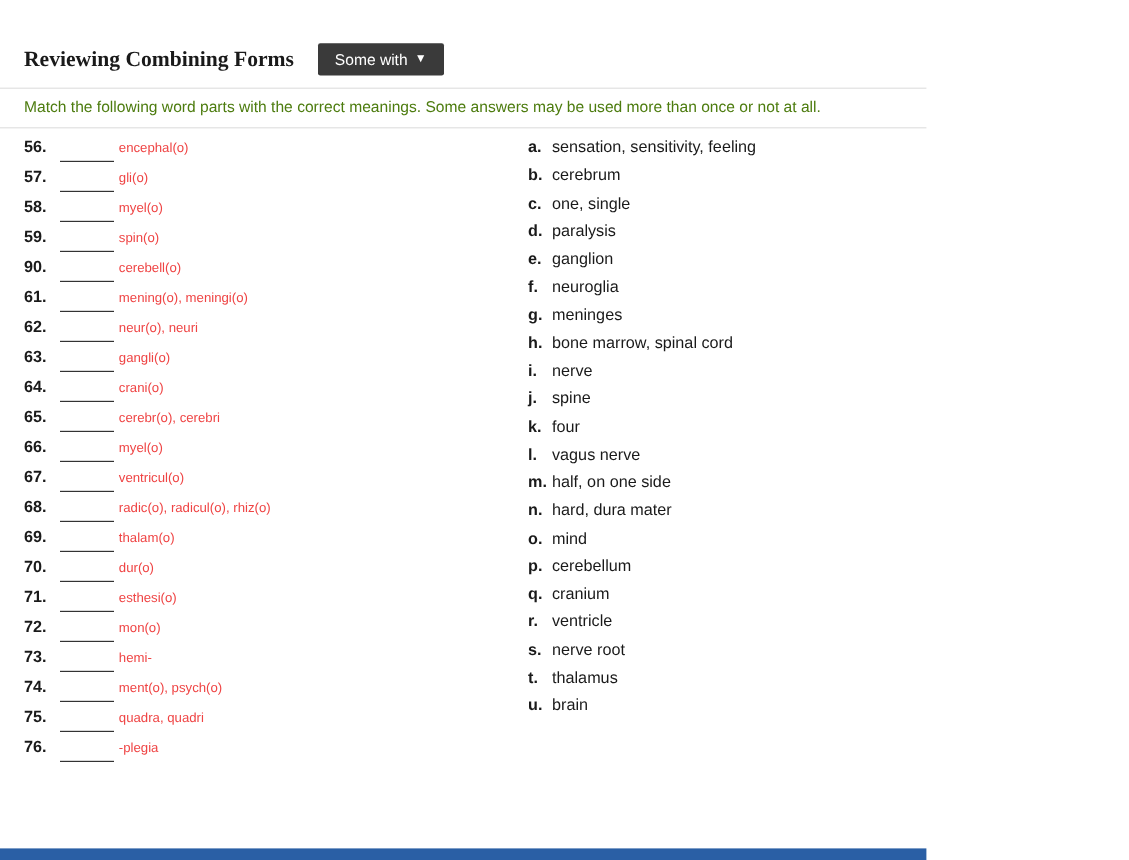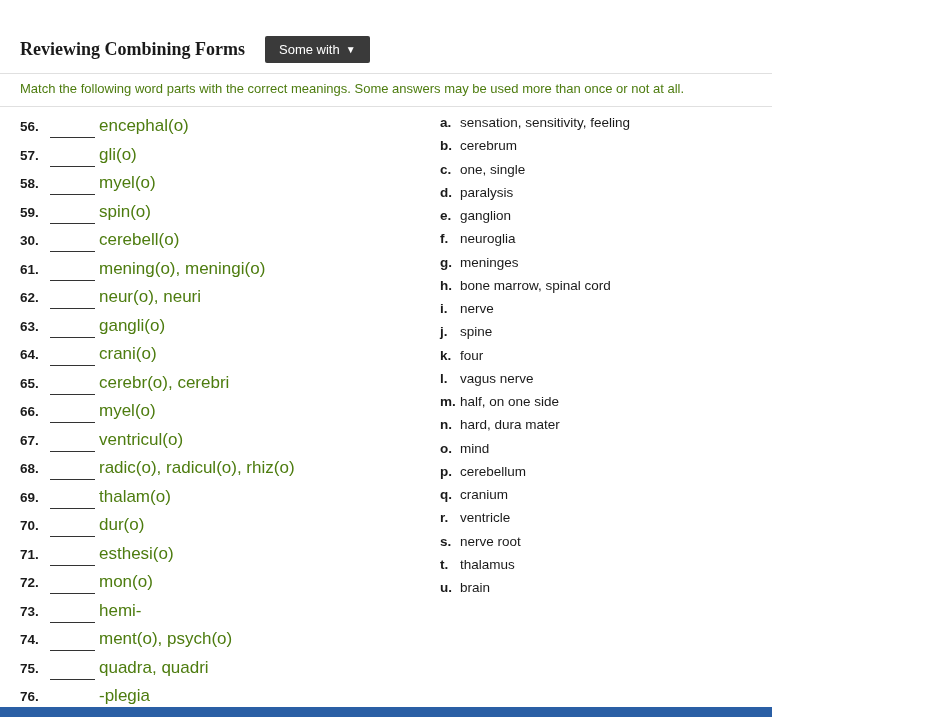--- a/index.html
+++ b/index.html
@@ -108,22 +108,22 @@
       display: inline-block;
       width: 45px;
       border-bottom: 1px solid #333;
       margin-right: 4px;
       margin-left: 2px;
       vertical-align: baseline;
     }
 
     .q-text {
       font-family: Arial, sans-serif;
-      font-size: 17px;
-      color: #4d7c0f;
+      font-size: 11px;
+      color: #ef4444;
     }
 
     .answer-item {
       display: flex;
       align-items: baseline;
       margin-bottom: 3px;
       line-height: 1.5;
     }
 
     .a-letter {
@@ -192,21 +192,21 @@
           <span class="q-number">58.</span>
           <span class="q-blank">&nbsp;</span>
           <span class="q-text">myel(o)</span>
         </div>
         <div class="question-item">
           <span class="q-number">59.</span>
           <span class="q-blank">&nbsp;</span>
           <span class="q-text">spin(o)</span>
         </div>
         <div class="question-item">
-          <span class="q-number">30.</span>
+          <span class="q-number">90.</span>
           <span class="q-blank">&nbsp;</span>
           <span class="q-text">cerebell(o)</span>
         </div>
         <div class="question-item">
           <span class="q-number">61.</span>
           <span class="q-blank">&nbsp;</span>
           <span class="q-text">mening(o), meningi(o)</span>
         </div>
         <div class="question-item">
           <span class="q-number">62.</span>

